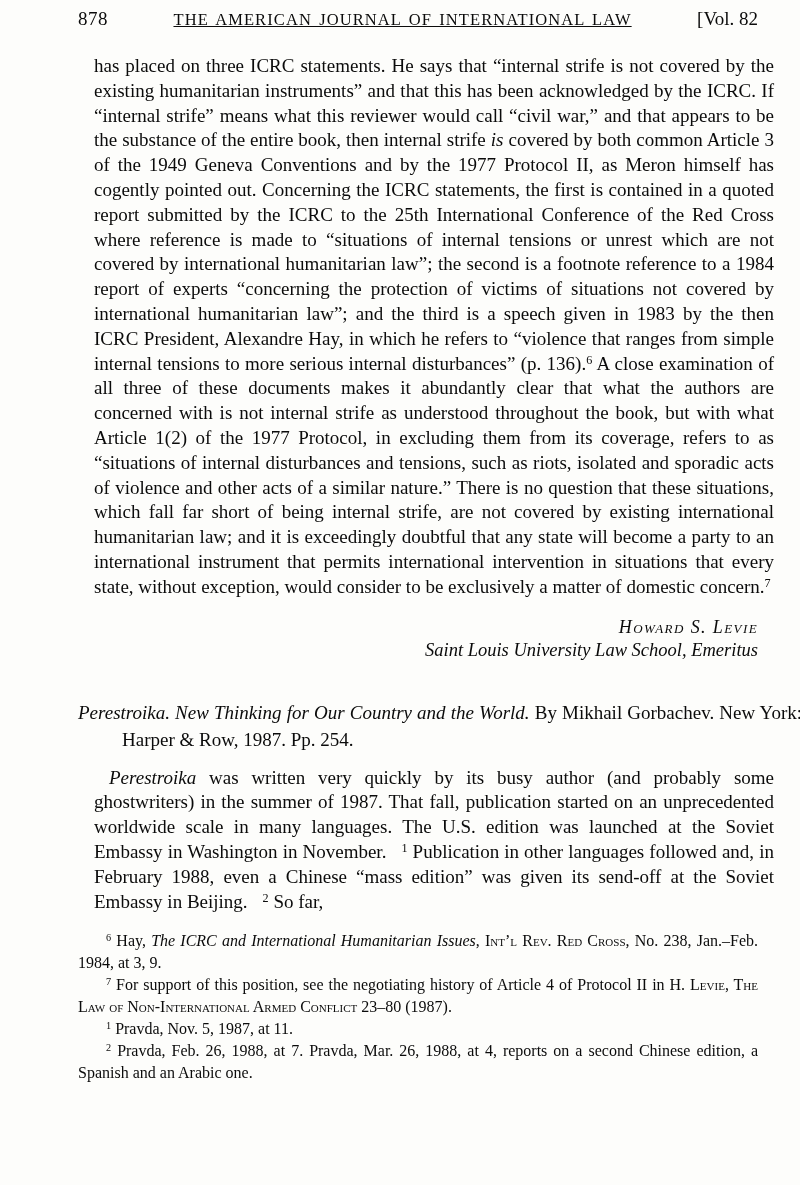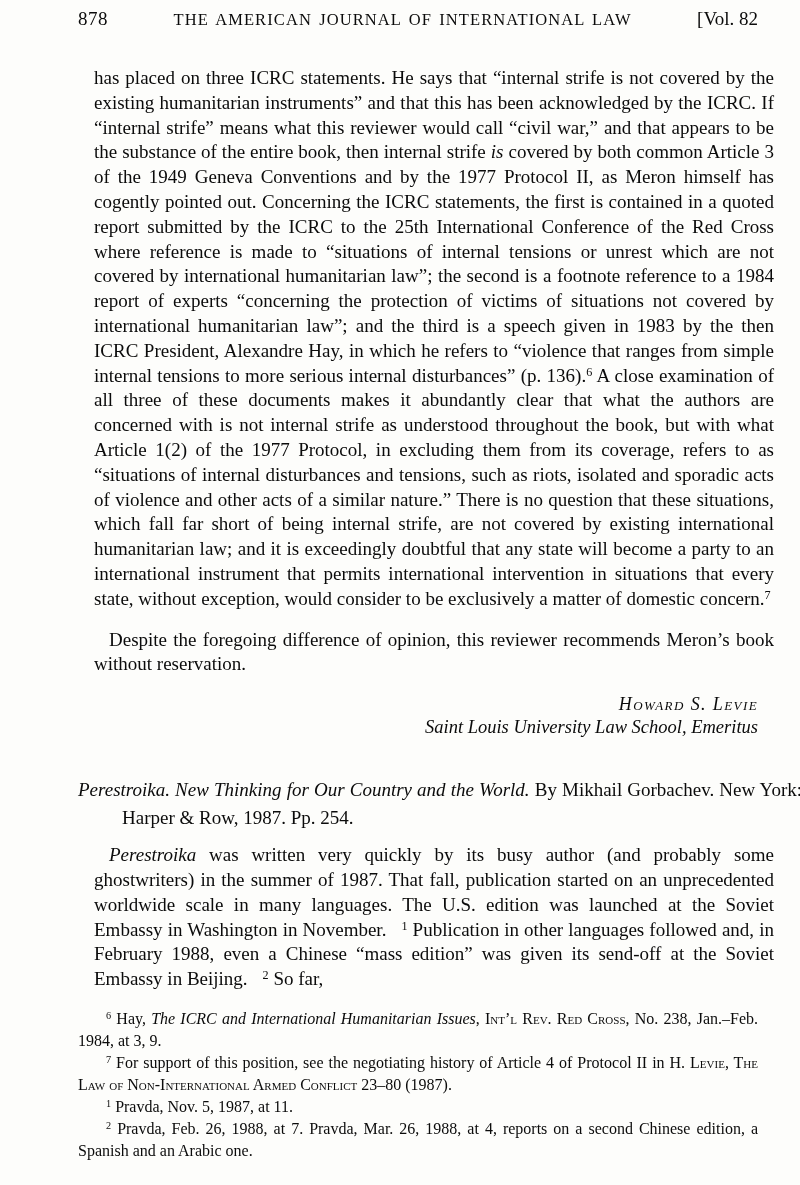--- a/index.html
+++ b/index.html
@@ -11,24 +11,24 @@
     font-family:"Liberation Serif","DejaVu Serif",serif;
     overflow:hidden;
     box-sizing:border-box;
     padding:8px 60px 0 78px;
   }
   .col{width:680px;}
   
   .pagehead{
     display:flex;align-items:baseline;justify-content:space-between;
     width:680px;
-    margin-bottom:36px;
+    margin-bottom:24px;
   }
   .pagenum{font-size:19px;letter-spacing:.5px;}
-  .jtitle{font-size:16.5px;letter-spacing:1.1px;word-spacing:2px;}
+  .jtitle{font-size:16.5px;letter-spacing:1.1px;word-spacing:2px;text-decoration:underline;}
   .volume{font-size:19px;}
   
   .body{
     font-size:19px;line-height:24.8px;
     text-align:justify;
     margin:16px;width:680px;
   }
   .ind{text-indent:15px;}
   .it{font-style:italic;}
   .sc{font-variant:small-caps;}
@@ -67,21 +67,20 @@
   <header class="pagehead">
     <span class="pagenum">878</span>
     <span class="jtitle">THE AMERICAN JOURNAL OF INTERNATIONAL LAW</span>
     <span class="volume">[Vol. 82</span>
   </header>
 
   <main class="col">
 
     <p class="body"><span>has placed on three ICRC statements. He says that “internal strife is not covered by the existing humanitarian instruments” and that this has been acknowledged by the ICRC. If “internal strife” means what this reviewer would call “civil war,” and that appears to be the substance of the entire book, then internal strife </span><span class="it">is</span><span> covered by both common Article 3 of the 1949 Geneva Conventions and by the 1977 Protocol II, as Meron himself has cogently pointed out. Concerning the ICRC statements, the first is contained in a quoted report submitted by the ICRC to the 25th International Conference of the Red Cross where reference is made to “situations of internal tensions or unrest which are not covered by international humanitarian law”; the second is a footnote reference to a 1984 report of experts “concerning the protection of victims of situations not covered by international humanitarian law”; and the third is a speech given in 1983 by the then ICRC President, Alexandre Hay, in which he refers to “violence that ranges from simple internal tensions to more serious internal disturbances” (p. 136).</span><span class="sup">6</span><span> A close examination of all three of these documents makes it abundantly clear that what the authors are concerned with is not internal strife as understood throughout the book, but with what Article 1(2) of the 1977 Protocol, in excluding them from its coverage, refers to as “situations of internal disturbances and tensions, such as riots, isolated and sporadic acts of violence and other acts of a similar nature.” There is no question that these situations, which fall far short of being internal strife, are not covered by existing international humanitarian law; and it is exceedingly doubtful that any state will become a party to an international instrument that permits international intervention in situations that every state, without exception, would consider to be exclusively a matter of domestic concern.</span><span class="sup">7</span></p>
 
-    <p class="body ind"><span>Despite the foregoing difference of opinion, this reviewer recommends Meron’s book without reservation.</span></p>
 
     <div class="sig">
       <div class="signame">Howard S. Levie</div>
       <div class="sigaff">Saint Louis University Law School, Emeritus</div>
     </div>
 
     <p class="bookhead"><span class="it">Perestroika. New Thinking for Our Country and the World.</span><span> By Mikhail Gorbachev. New York: Harper &amp; Row, 1987. Pp. 254.</span></p>
 
     <p class="body ind p3"><span class="it">Perestroika</span><span> was written very quickly by its busy author (and probably some ghostwriters) in the summer of 1987. That fall, publication started on an unprecedented worldwide scale in many languages. The U.S. edition was launched at the Soviet Embassy in Washington in November.</span><span class="sup">1</span><span> Publication in other languages followed and, in February 1988, even a Chinese “mass edition” was given its send-off at the Soviet Embassy in Beijing.</span><span class="sup">2</span><span> So far,</span></p>
 

